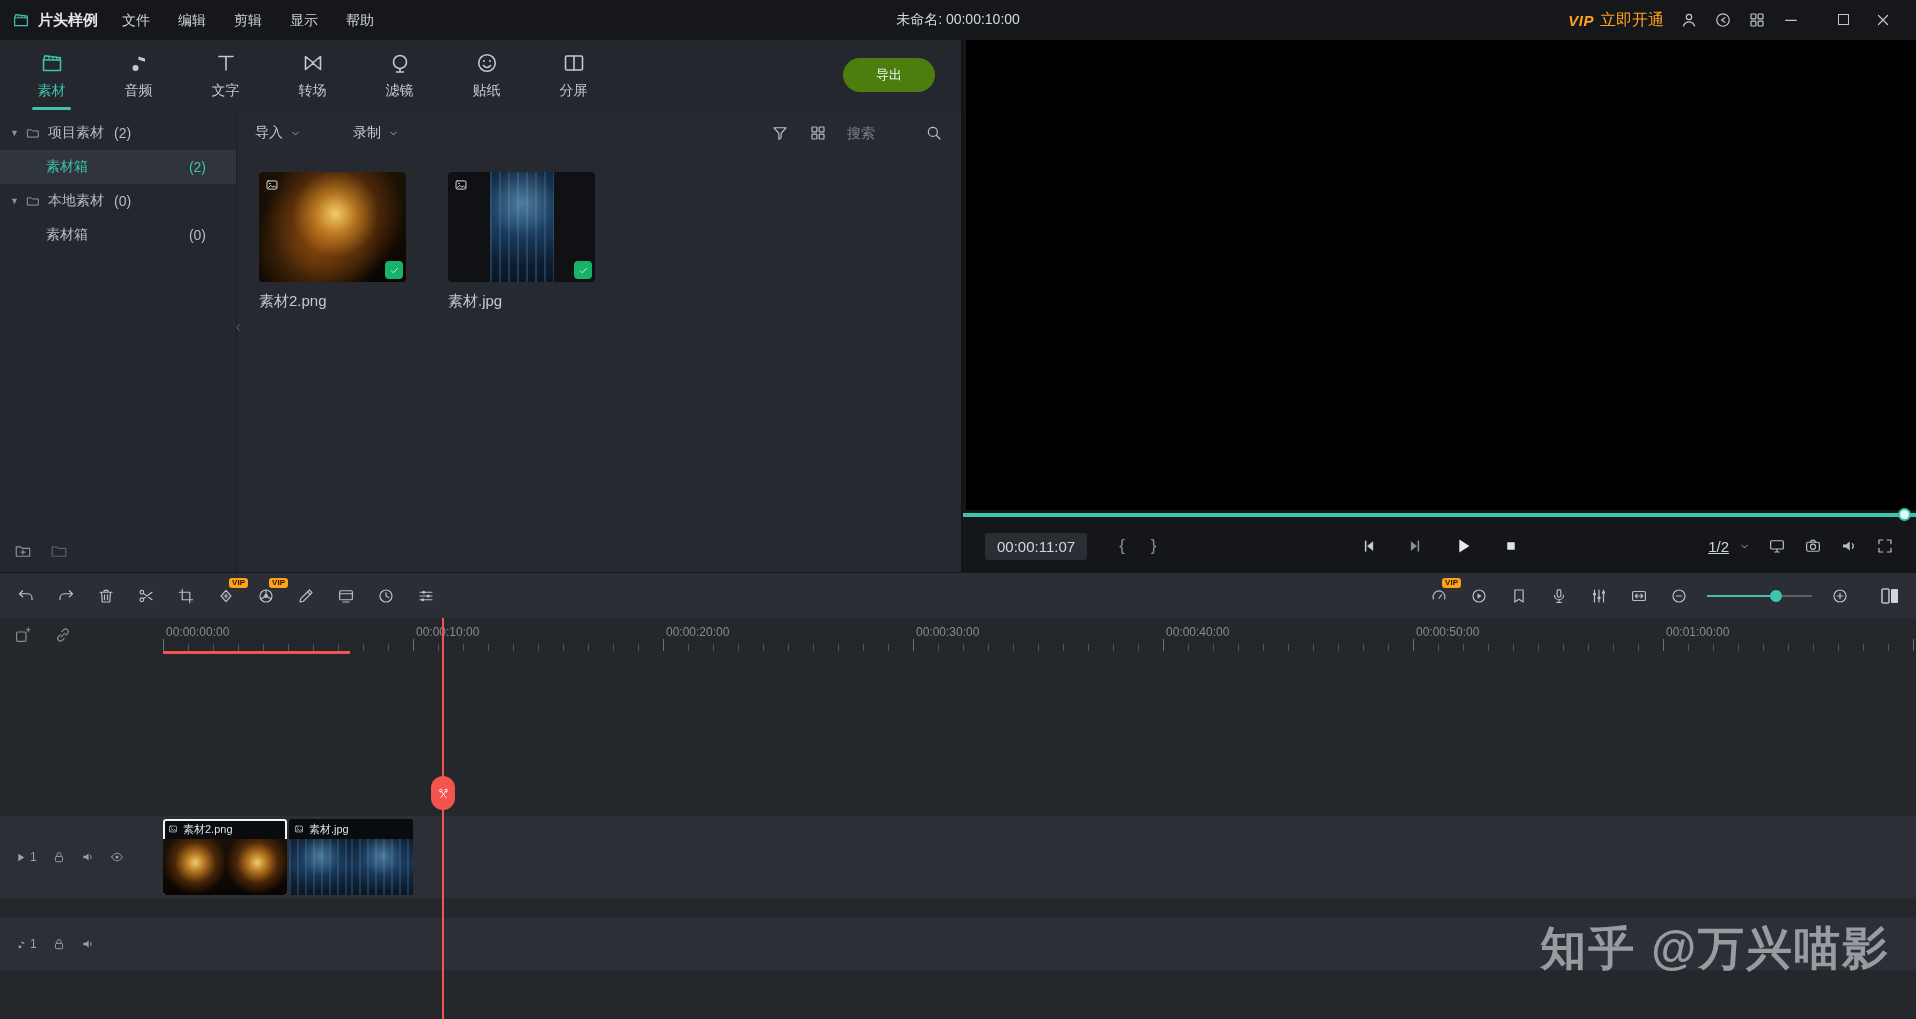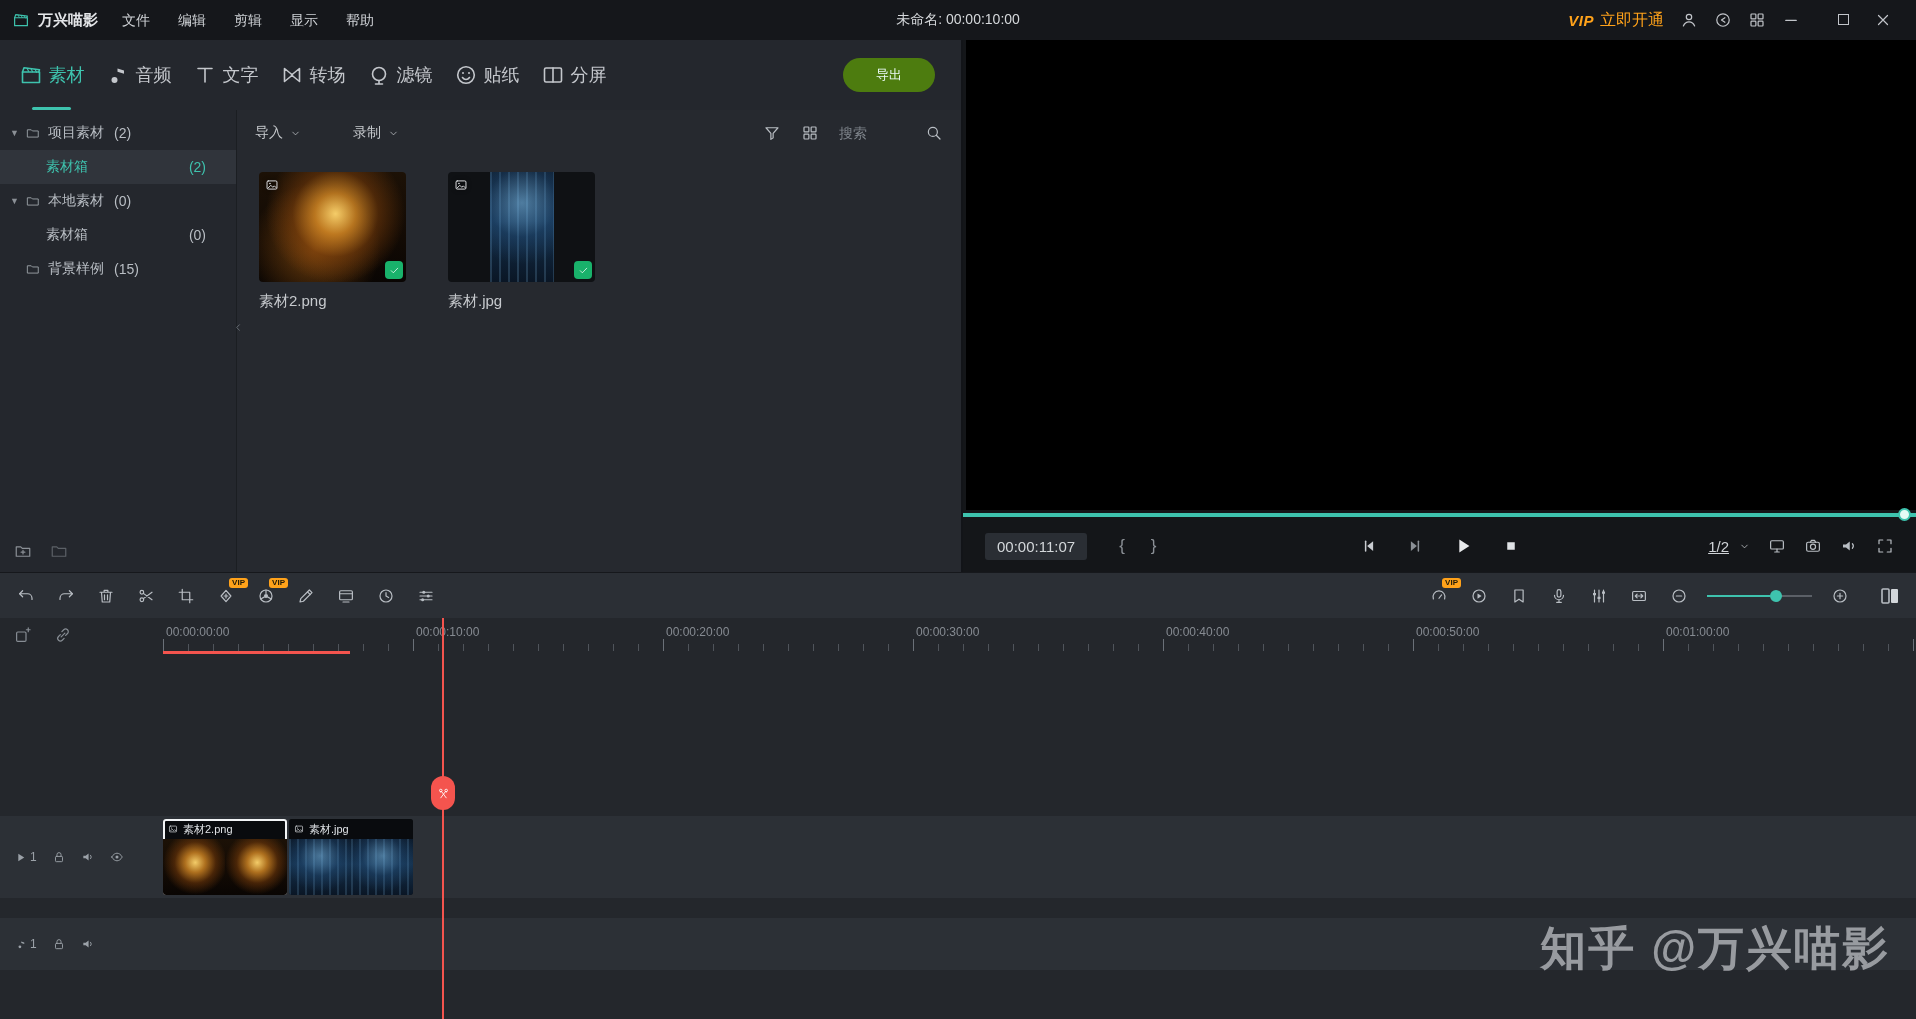--- a/index.html
+++ b/index.html
@@ -22,21 +22,21 @@
   .vip-logo { color:#ffa21a; font-size:15px; font-weight:bold; font-style:italic; letter-spacing:.5px; }
   .vip-action { color:#ffa21a; font-size:16px; }
   .win-btn { width:30px; text-align:center; color:#c2c5ca; }
   .max-box { display:inline-block; width:11px; height:11px; border:1.4px solid #c2c5ca; }
 
   
   .main { display:flex; height:532px; }
   .left-panel { width:963px; background:#24272d; display:flex; flex-direction:column; border-right:2px solid #121418; }
 
   .tabbar { height:70px; display:flex; align-items:center; padding-left:8px; position:relative; }
-  .tab { width:87px; height:70px; display:flex; flex-direction:row; align-items:center; justify-content:center; gap:6px; color:#c4c7cc; font-size:18px; position:relative; cursor:pointer; }
+  .tab { width:87px; height:70px; display:flex; flex-direction:column; align-items:center; justify-content:center; gap:6px; color:#c4c7cc; font-size:14px; position:relative; cursor:pointer; }
   .tab .t-icon { height:26px; display:flex; align-items:center; }
   .tab.active { color:#3ec3ae; }
   .tab.active::after { content:""; position:absolute; bottom:0; left:24px; right:24px; height:3px; background:#3ec3ae; border-radius:2px; }
   .export-btn { margin-left:auto; margin-right:26px; width:92px; height:34px; border-radius:17px; background:#4d7c0f; color:#eafaf6; font-size:13px; display:flex; align-items:center; justify-content:center; cursor:pointer; }
 
   .panel-body { flex:1; display:flex; position:relative; }
   .sidebar { width:237px; border-right:1px solid #1b1e22; padding-top:6px; position:relative; }
   .tree-row { height:34px; display:flex; align-items:center; font-size:14px; color:#b9bec4; padding-left:10px; cursor:pointer; }
   .tree-row .tw { width:16px; font-size:9px; color:#8b9096; flex:none; }
   .tree-row .f-icon { margin-right:8px; color:#9aa0a6; flex:none; }
@@ -45,21 +45,21 @@
   .count { margin-left:10px; color:inherit; }
   .count.right { margin-left:auto; margin-right:30px; }
   .sidebar-bottom { position:absolute; bottom:12px; left:14px; display:flex; gap:18px; color:#8b9096; }
   .collapse-handle { position:absolute; left:233px; top:212px; color:#7d838a; z-index:3; cursor:pointer; }
 
   .media-area { flex:1; display:flex; flex-direction:column; background:#26292f; }
   .media-toolbar { height:46px; display:flex; align-items:center; padding:0 18px; color:#c6c9cd; font-size:14px; }
   .dd-btn { display:flex; align-items:center; gap:7px; cursor:pointer; }
   .dd-btn + .dd-btn { margin-left:52px; }
   .mt-right { margin-left:auto; display:flex; align-items:center; gap:20px; color:#b9bec4; }
-  .search-box { display:flex; align-items:center; gap:8px; }
+  .search-box { display:flex; align-items:center; }
   .search-box input { background:transparent; border:none; outline:none; color:#c6c9cd; font-size:14px; width:78px; font-family:inherit; }
   .search-box input::placeholder { color:#7d838a; }
 
   .media-grid { padding:16px 22px; display:flex; gap:42px; }
   .media-item { width:147px; cursor:pointer; }
   .thumb { width:147px; height:110px; background:#0f1114; border-radius:4px; position:relative; display:flex; align-items:center; justify-content:center; overflow:hidden; }
   .art-gold { width:100%; height:100%;
     background:
       radial-gradient(circle at 52% 38%, rgba(255,214,110,.95) 0%, rgba(233,150,40,.72) 20%, rgba(140,70,12,.45) 42%, rgba(30,16,4,0) 68%),
       radial-gradient(circle at 38% 70%, rgba(205,115,22,.5) 0%, rgba(60,30,6,0) 55%),
@@ -136,21 +136,21 @@
 
 <div class="app">
 
   <div class="titlebar">
     <div class="logo-wrap">
       <svg class="ic" viewBox="0 0 24 24">
           <path d="M3.5 9h17v10.5h-17z"></path>
           <path d="M3.5 9L5 4.8l15.5 2-.8 2.2"></path>
           <path d="M8 5.3l1.6 3M12 5.8l1.6 3M16 6.3l1.6 3" stroke-width="1.1"></path>
         </svg>
-      <span class="app-name">万兴喵影</span>
+      <span class="app-name">片头样例</span>
     </div>
     <span class="menu-item">文件</span>
     <span class="menu-item">编辑</span>
     <span class="menu-item">剪辑</span>
     <span class="menu-item">显示</span>
     <span class="menu-item">帮助</span>
     <div class="doc-title">未命名: 00:00:10:00</div>
     <div class="tb-right">
       <div class="vip-area">
         <span class="vip-logo">VIP</span>
@@ -284,30 +284,20 @@
                 <svg class="ic ic-sm" viewBox="0 0 24 24">
                   <path d="M3 6.5h6l2 2h10V19H3z"></path>
                 </svg>
               </span>
             <span>本地素材</span>
             <span class="count">(0)</span>
           </div>
           <div class="tree-row child">
             <span>素材箱</span>
             <span class="count right">(0)</span>
-          </div>
-          <div class="tree-row">
-            <span class="tw"></span>
-            <span class="f-icon">
-                <svg class="ic ic-sm" viewBox="0 0 24 24">
-                  <path d="M3 6.5h6l2 2h10V19H3z"></path>
-                </svg>
-              </span>
-            <span>背景样例</span>
-            <span class="count">(15)</span>
           </div>
           <div class="sidebar-bottom">
             <span>
                 <svg class="ic" viewBox="0 0 24 24">
                   <path d="M3 6.5h6l2 2h10V19H3z"></path>
                   <path d="M12 11v5M9.5 13.5h5"></path>
                 </svg>
               </span>
             <span style="color:#5c6167">
                 <svg class="ic" viewBox="0 0 24 24">

